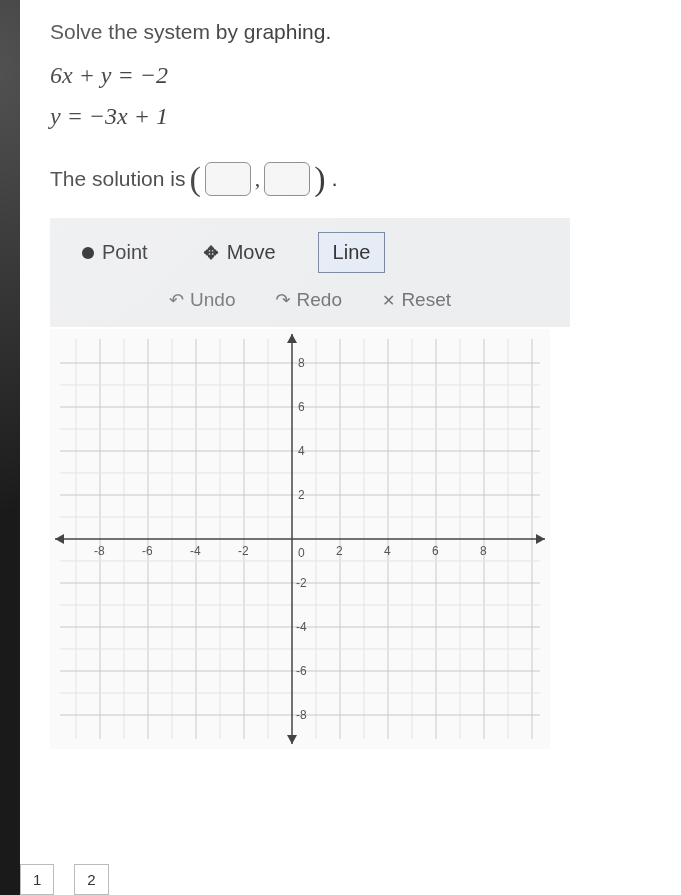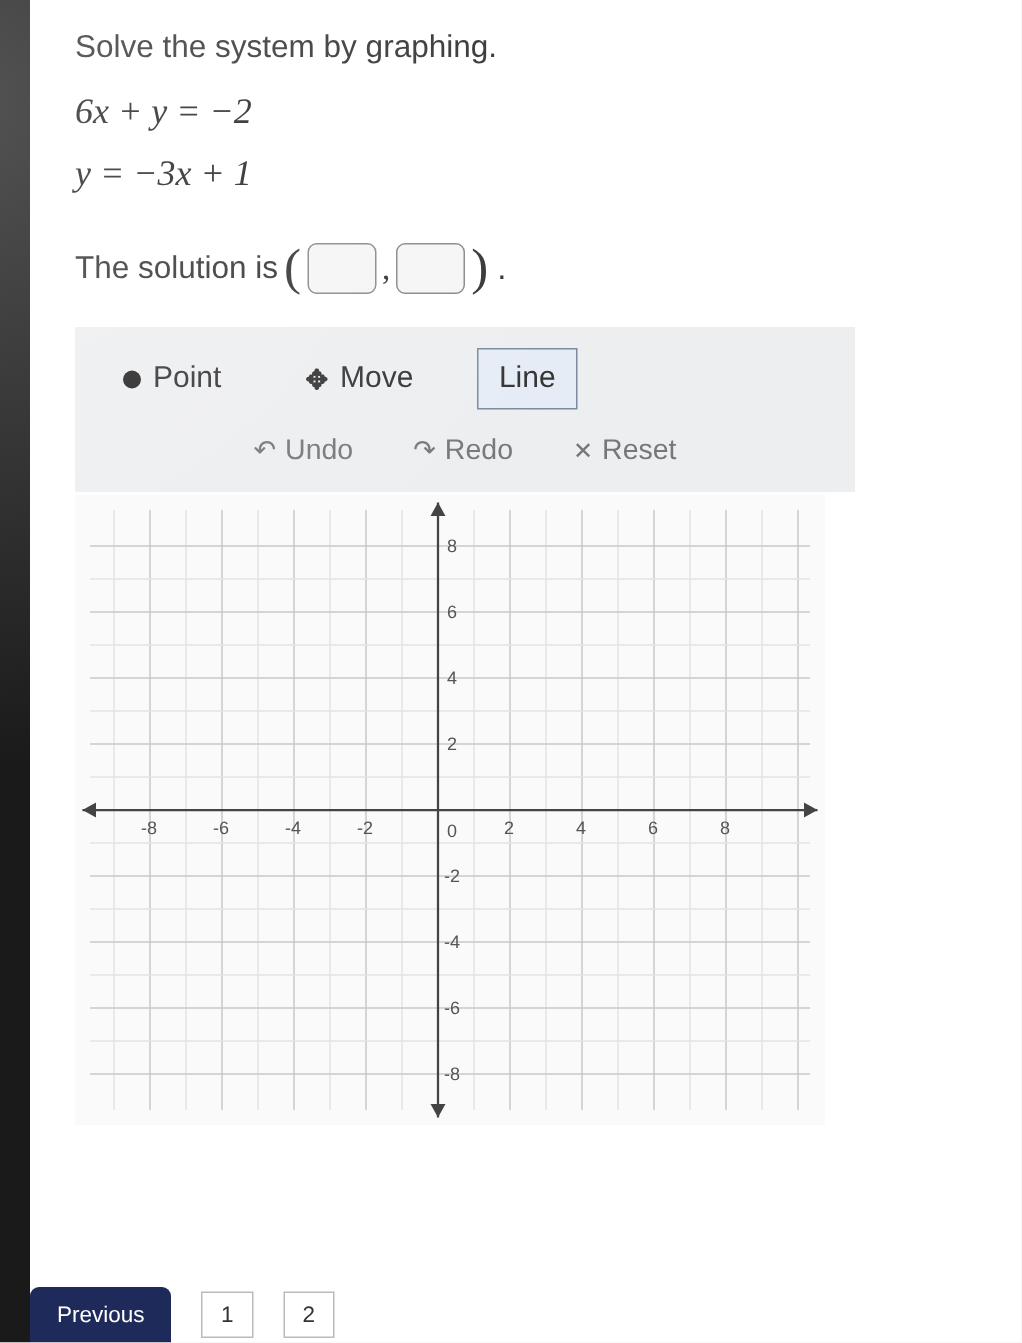--- a/index.html
+++ b/index.html
@@ -268,16 +268,15 @@
       <text class="tick-label" x="246" y="258">-2</text>
       <text class="tick-label" x="246" y="302">-4</text>
       <text class="tick-label" x="246" y="346">-6</text>
       <text class="tick-label" x="246" y="390">-8</text>
     </svg>
   </div>
 
 </div>
 
 <div class="bottom-bar">
-  <div class="prev-btn">Previous</div>
   <div class="page-num">1</div>
   <div class="page-num">2</div>
 </div>
 
 </body></html>

